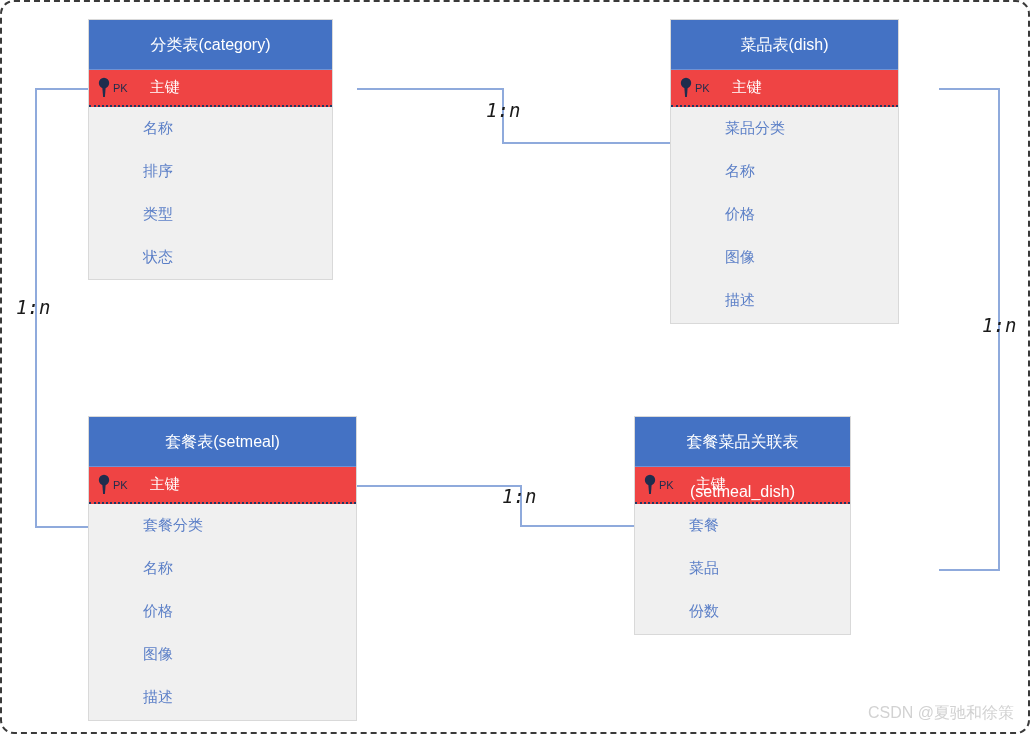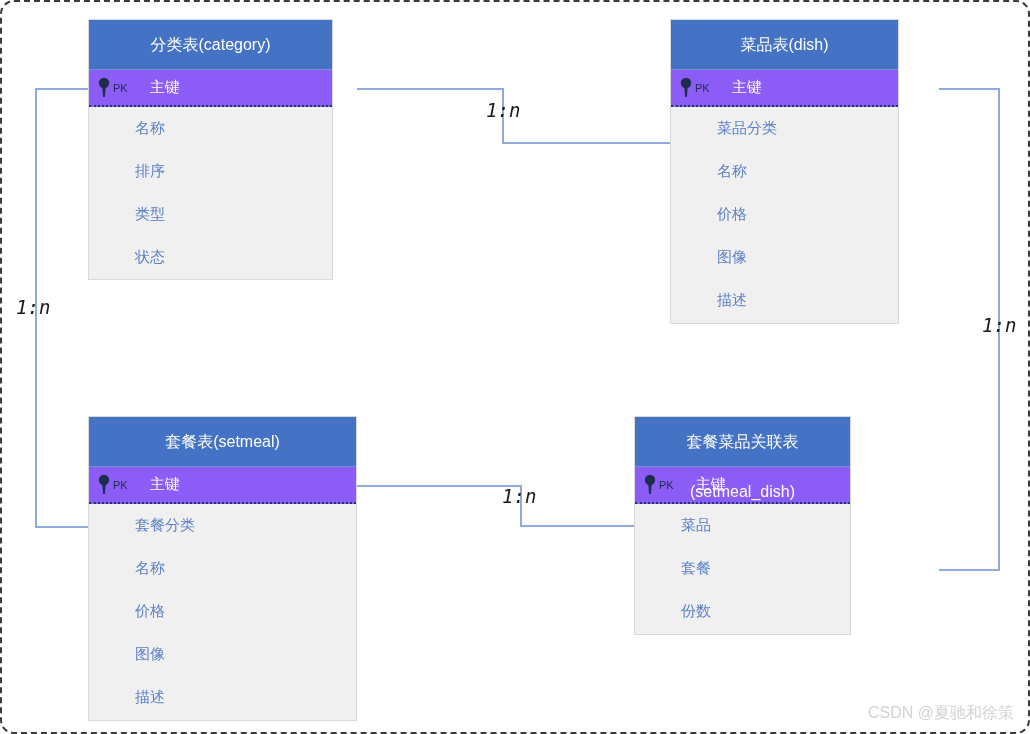--- a/index.html
+++ b/index.html
@@ -52,21 +52,21 @@
     background: #4472c4;
     color: #ffffff;
     height: 50px;
     line-height: 50px;
     text-align: center;
     font-size: 16px;
     box-sizing: border-box;
     border-bottom: 1px solid #6f92d4;
   }
   .pk-row {
-    background: #8b5cf6;
+    background: #ef4444;
     height: 37px;
     box-sizing: border-box;
     border-bottom: 2px dotted #1f3864;
     display: flex;
     align-items: center;
     padding-left: 8px;
   }
   .key-icon {
     width: 16px;
     height: 22px;
@@ -85,20 +85,21 @@
     color: #ffffff;
     font-size: 15px;
     margin-left: 22px;
   }
   .attr-row {
     height: 43px;
     display: flex;
     align-items: center;
     background: #f0f0f0;
     box-sizing: border-box;
+    padding-left: 8px;
   }
   .attr-name {
     color: #5b7fc7;
     font-size: 15px;
     padding-left: 46px;
   }
   
   .watermark {
     position: absolute;
     right: 14px;
@@ -224,25 +225,25 @@
       <span class="key-icon">
         <svg width="16" height="22" viewBox="0 0 16 22" xmlns="http://www.w3.org/2000/svg">
           <circle cx="7" cy="6" r="5.2" fill="#1f2d4d"></circle>
           <path d="M5.2 9 L8.8 9 L7.9 20 L6.1 20 Z" fill="#1f2d4d"></path>
         </svg>
       </span>
       <span class="pk-tag">PK</span>
       <span class="pk-name">主键</span>
     </div>
     <div class="attr-row">
+      <span class="attr-name">套餐</span>
+    </div>
+    <div class="attr-row">
       <span class="attr-name">菜品</span>
     </div>
     <div class="attr-row">
-      <span class="attr-name">套餐</span>
-    </div>
-    <div class="attr-row">
       <span class="attr-name">份数</span>
     </div>
   </div>
 
   <div class="watermark">CSDN @夏驰和徐策</div>
 
 </div>
 
 </body></html>

